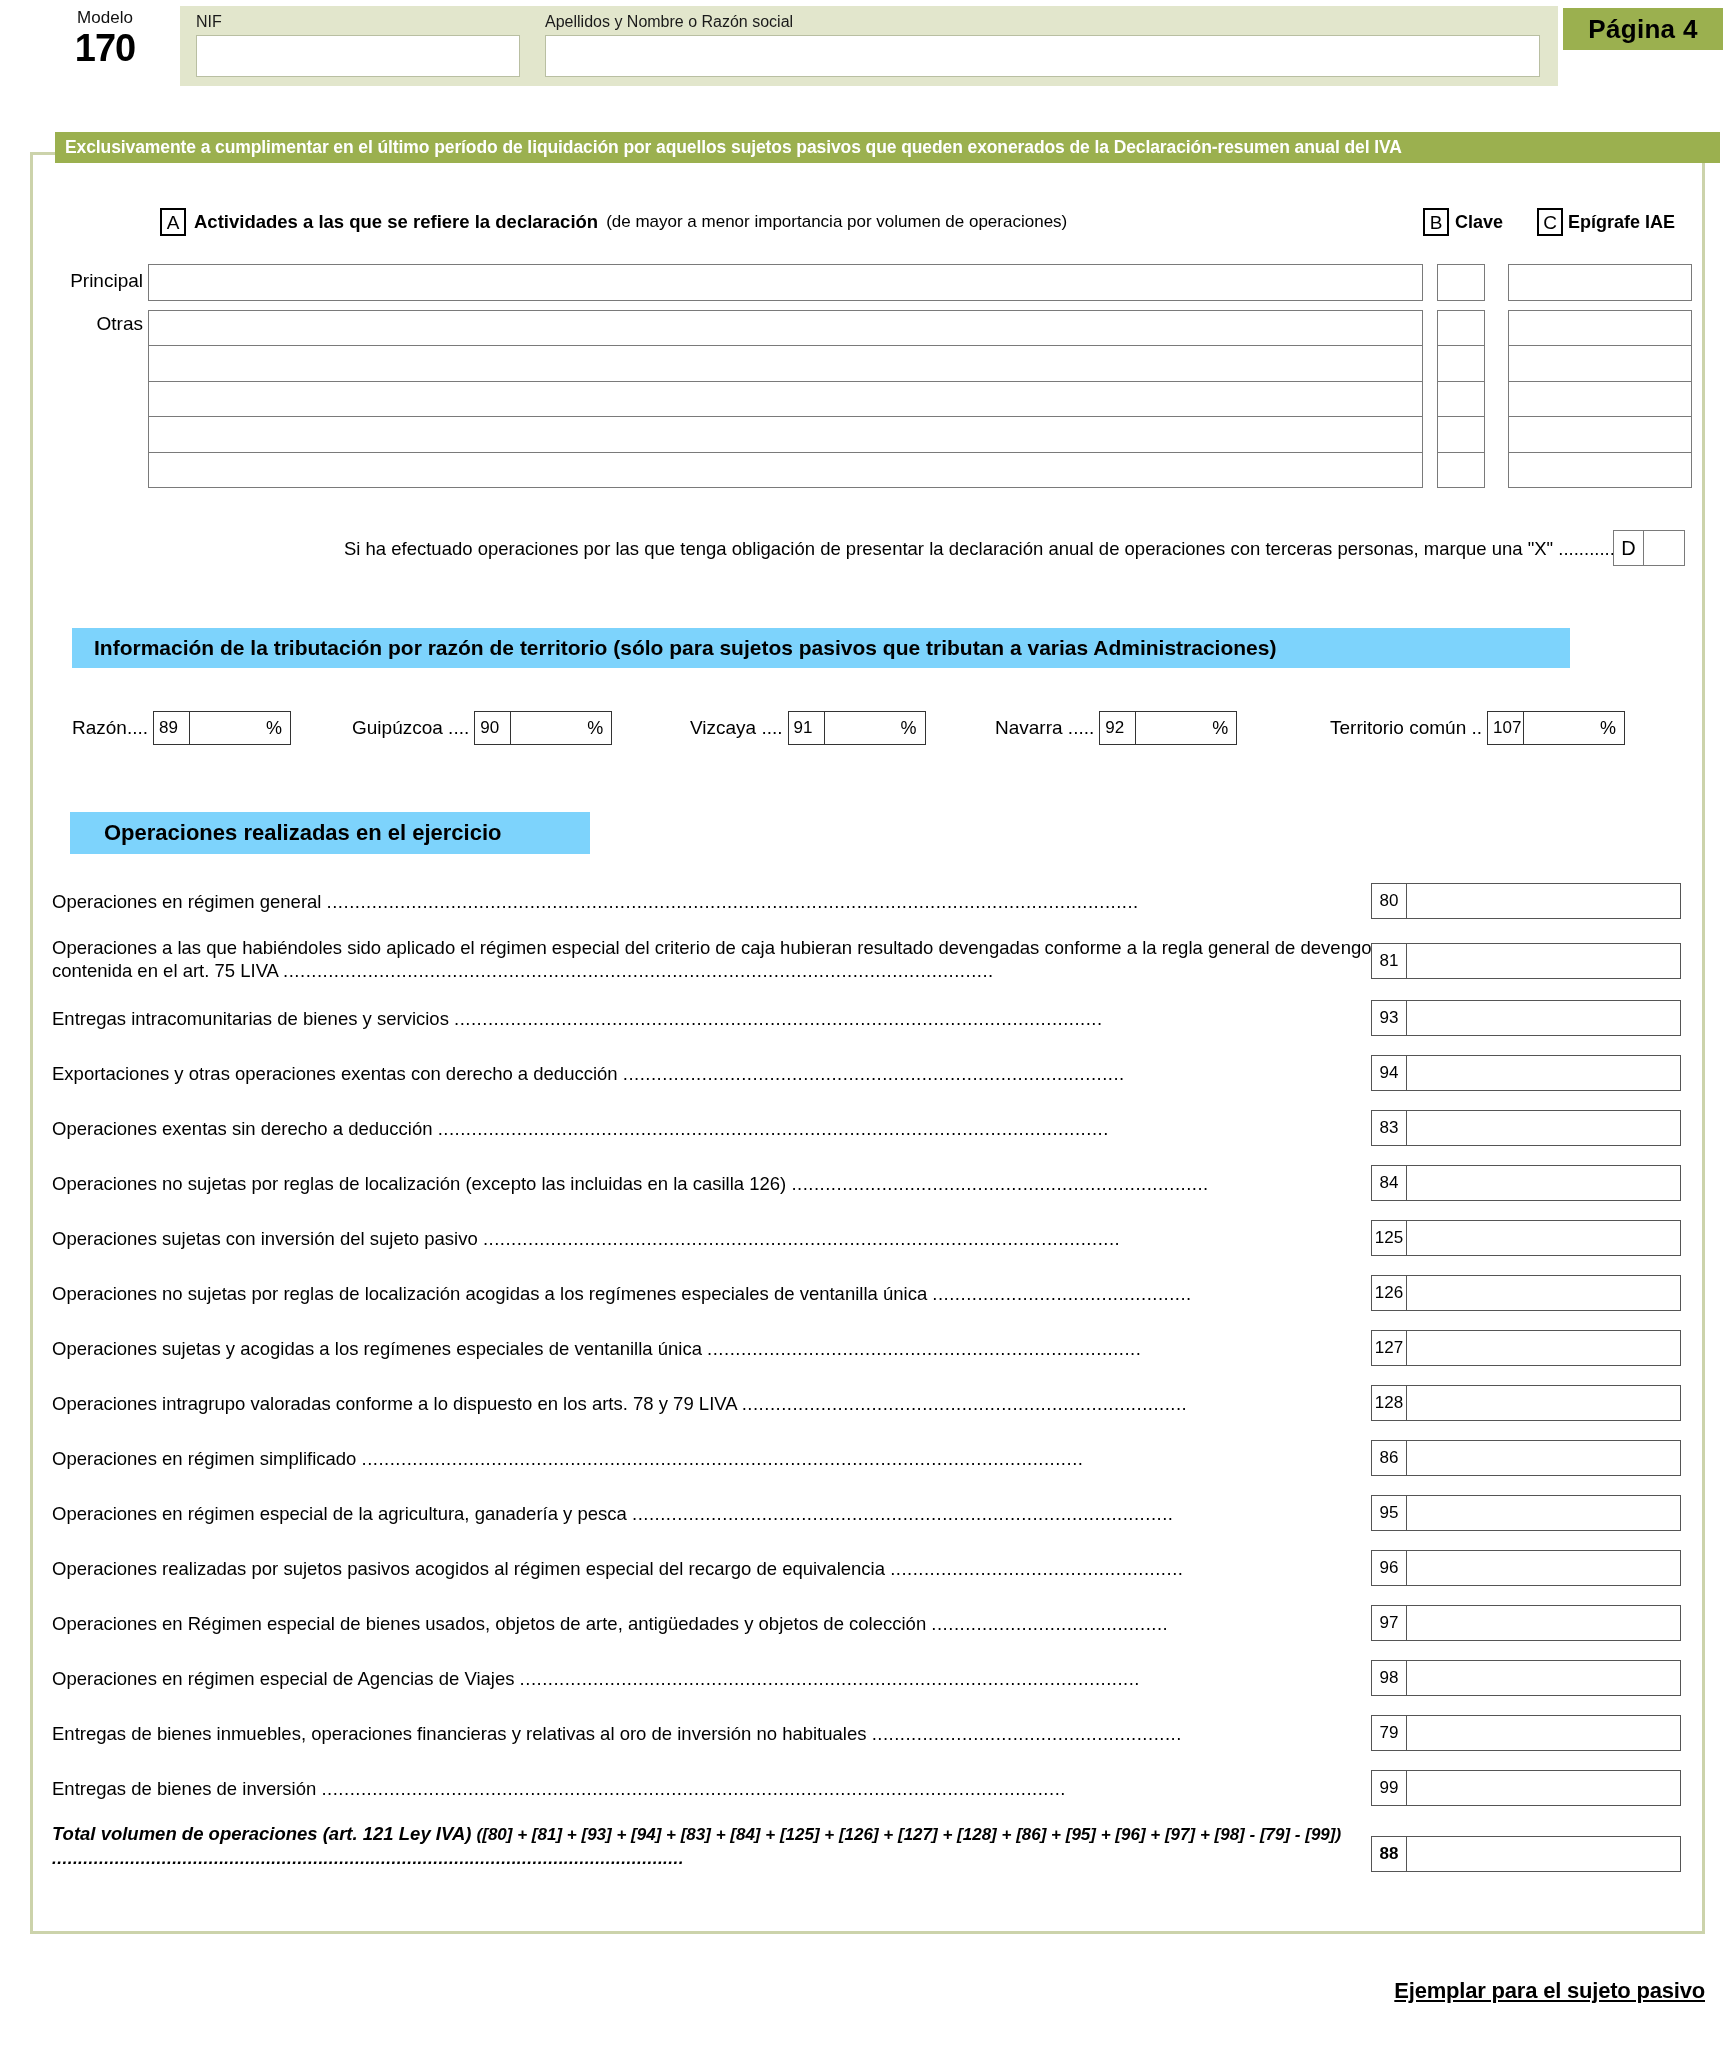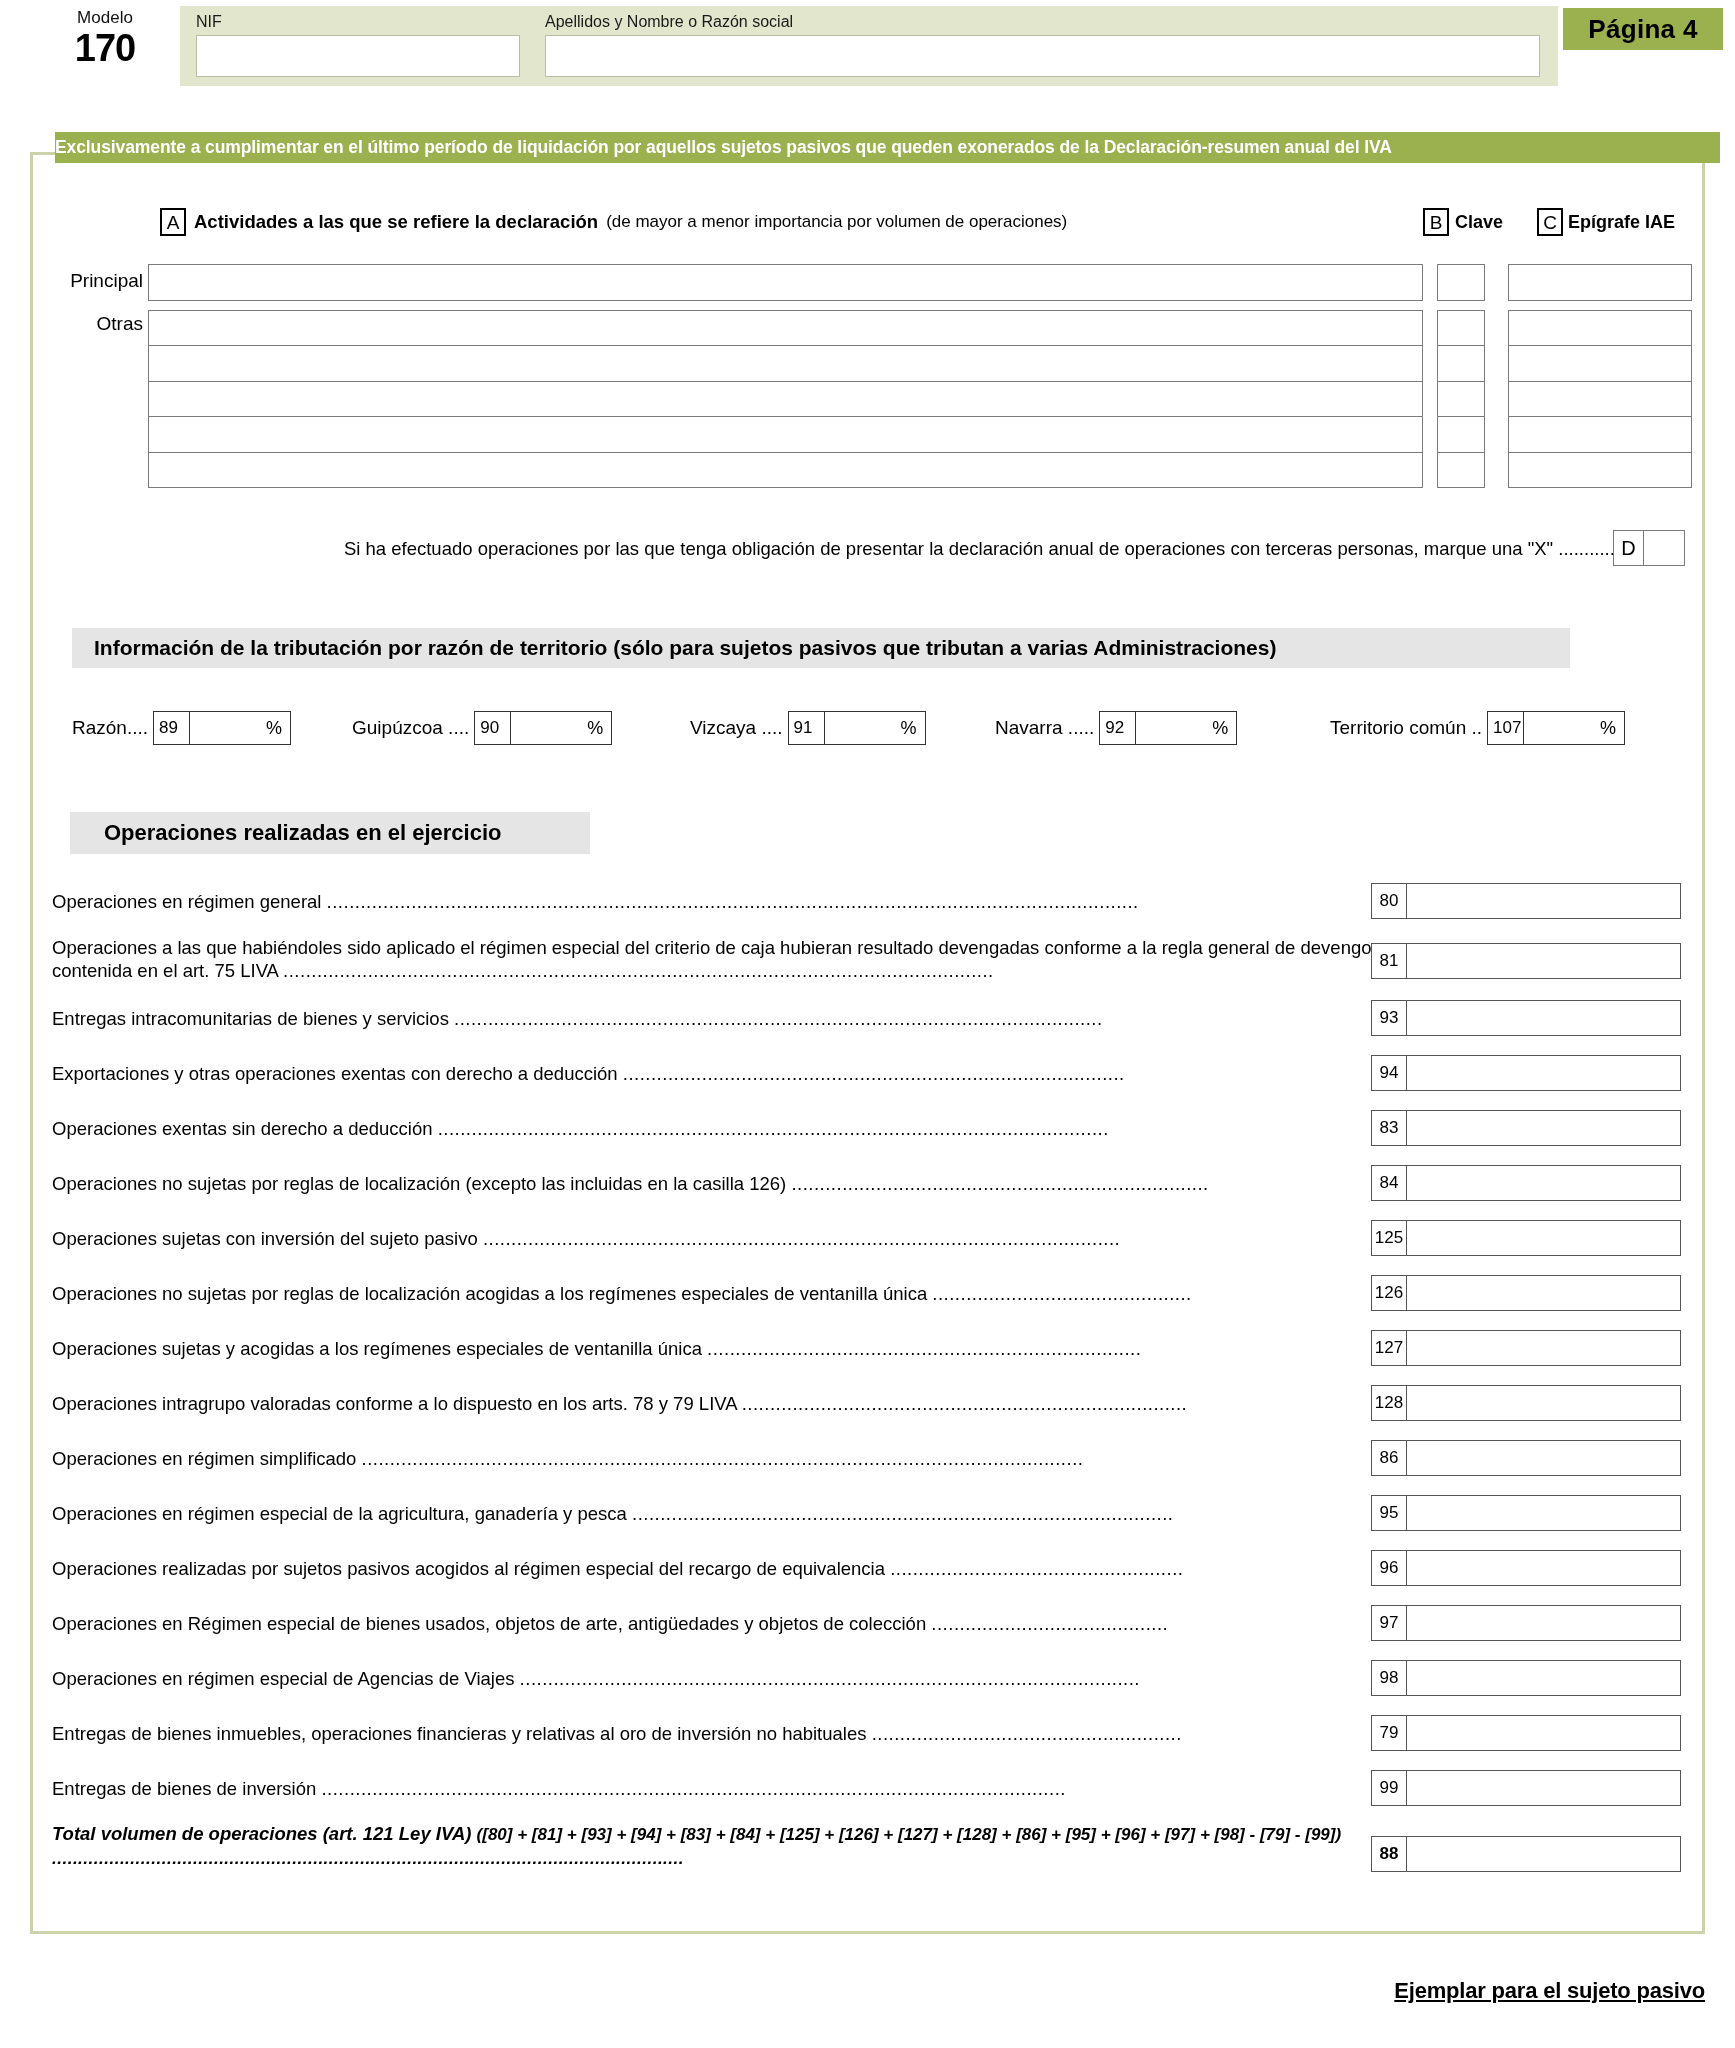--- a/index.html
+++ b/index.html
@@ -97,20 +97,21 @@
   .green-bar {
     position: absolute;
     left: 55px; top: 132px;
     width: 1665px; height: 31px;
     background: #9bb04f;
     color: #fff;
     font-size: 17.5px;
     font-weight: bold;
     display: flex;
     align-items: center;
+    padding-left: 10px;
     letter-spacing: -.1px;
   }
 
   
   .boxletter {
     display: inline-flex;
     align-items: center;
     justify-content: center;
     width: 26px; height: 28px;
     border: 2px solid #000;
@@ -231,21 +232,21 @@
     width: 30px;
     display: flex; align-items: center; justify-content: center;
     font-size: 20px;
     border-right: 1px solid #7a7a7a;
   }
   .d-input { width: 40px; }
 
   
   .olive-head {
     position: absolute;
-    background: #e5e5e5;
+    background: #7dd3fc;
     display: flex;
     align-items: center;
     font-weight: bold;
     color: #000;
   }
   .terr-head {
     left: 72px; top: 628px;
     width: 1498px; height: 40px;
     font-size: 21px;
     padding-left: 22px;

